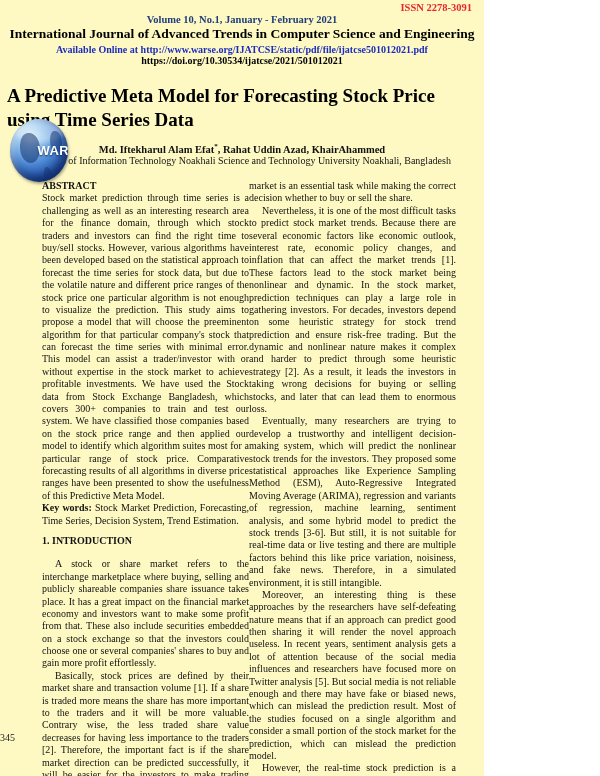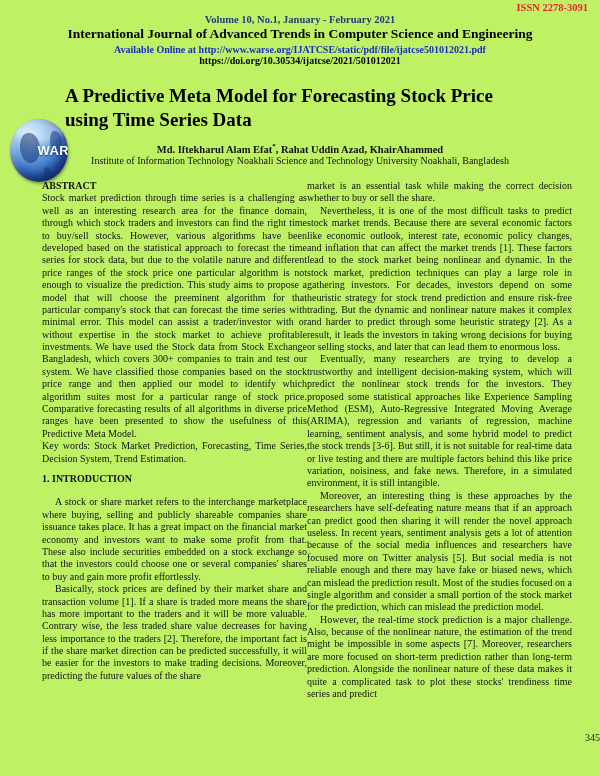--- a/index.html
+++ b/index.html
@@ -1,21 +1,21 @@
 <!DOCTYPE html>
 <html><head>
 <meta charset="utf-8">
 <style>
   * { margin: 0; padding: 0; box-sizing: border-box; }
   html, body { background: #ffffff; }
   .page {
     position: relative;
-    width: 600px;
+    width: 484px;
     height: 776px;
-    background: #bef264;
+    background: #fef9c3;
     font-family: "Liberation Serif", "DejaVu Serif", serif;
     color: #111111;
     overflow: hidden;
   }
   
   .issn {
     position: absolute;
     top: 2px;
     right: 12px;
     font-size: 10.5px;
@@ -124,28 +124,28 @@
   .section-heading {
     font-weight: bold;
     font-size: 10px;
   }
   .intro-heading {
     margin-top: 8px;
     margin-bottom: 11px;
   }
   p.body-par { text-align: justify; }
   p.indent { text-indent: 13px; }
-  .kw-label { font-weight: normal; }
+  .kw-label { font-weight: bold; }
   
   .page-number {
     position: absolute;
     bottom: 33px;
     left: 0;
     width: 100%;
-    text-align: right;
+    text-align: left;
     font-size: 10px;
     color: #222;
   }
 </style>
 </head>
 <body>
 
 <div class="page">
 
   <div class="issn">ISSN 2278-3091</div>

